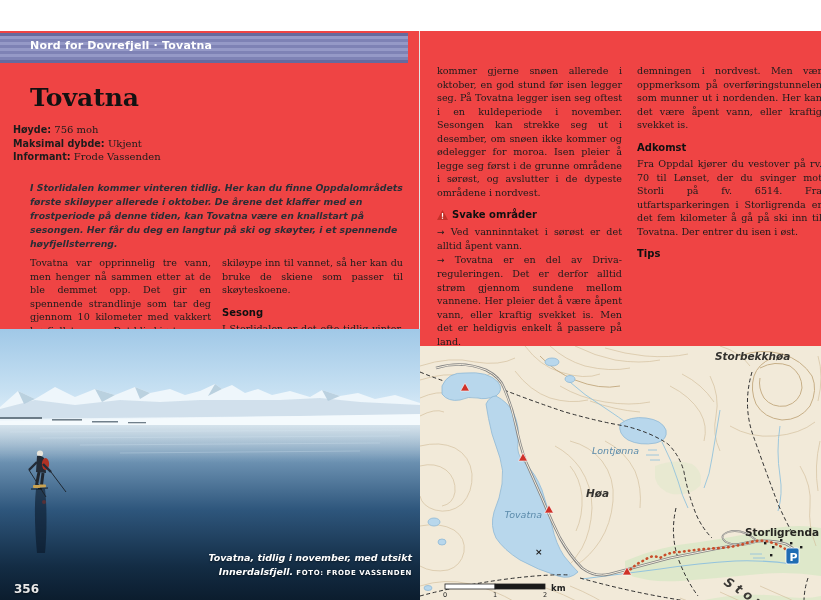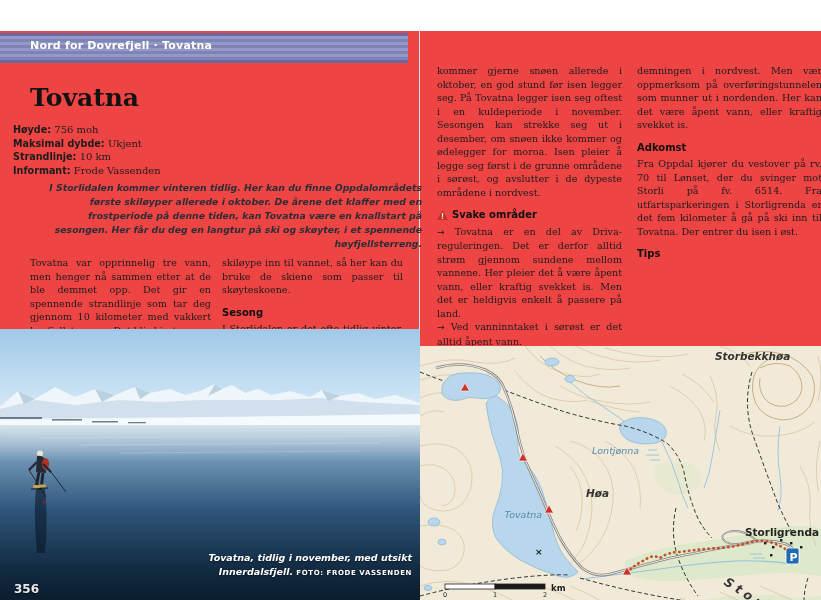--- a/index.html
+++ b/index.html
@@ -8,23 +8,23 @@
   
   .topbar{position:absolute;left:0;top:2px;width:408px;height:24px;
     background:repeating-linear-gradient(180deg,#9599c7 0 3px,#7e82b5 3px 6px);
     border-top:3px solid #666a9e;border-bottom:3px solid #666a9e;}
   .topbar span{position:absolute;left:30px;top:3px;color:#fff;
     font-family:"DejaVu Sans",sans-serif;font-weight:bold;font-size:11px;letter-spacing:.2px;}
   
   .title{position:absolute;left:30px;top:52px;font-size:25px;font-weight:bold;color:#121212;}
   .meta{position:absolute;left:13px;top:92px;font-size:10px;line-height:13.5px;color:#1c1c1c;}
   .meta b{font-family:"DejaVu Sans",sans-serif;font-size:9.6px;}
-  .intro{position:absolute;left:44px;top:150px;width:378px;
+  .intro{position:absolute;left:30px;top:150px;width:378px;
     font-family:"DejaVu Sans",sans-serif;font-weight:bold;font-style:italic;
-    font-size:9.3px;line-height:14px;color:#2a2e36;text-align:right;}
+    font-size:9.3px;line-height:14px;color:#2a2e36;}
   .col{position:absolute;font-size:9.6px;line-height:13.5px;color:#1c1c1c;text-align:justify;}
   .col p{margin:0;}
   .subhead{font-family:"DejaVu Sans",sans-serif;font-weight:bold;font-size:10px;
     margin:9px 0 3px;text-align:right;color:#101010;display:flex;align-items:center;gap:4px;}
   .arrow{font-family:"DejaVu Sans",sans-serif;font-size:9px;}
   .gutter{position:absolute;left:419px;top:0;width:1px;height:315px;background:#e4e4e2;}
   
   .photo{position:absolute;left:0;top:298px;width:420px;height:285px;overflow:hidden;}
   .caption{position:absolute;right:8px;bottom:34px;text-align:right;color:#fff;
     font-family:"DejaVu Sans",sans-serif;font-weight:bold;font-style:italic;
@@ -53,21 +53,20 @@
   <div class="topbar">
     <span>Nord for Dovrefjell · Tovatna</span>
   </div>
   <div class="gutter"></div>
 
   <div class="title">Tovatna</div>
 
   <div class="meta">
     <div><b>Høyde:</b> <span>756 moh</span></div>
     <div><b>Maksimal dybde:</b> <span>Ukjent</span></div>
-    <div><b>Strandlinje:</b> <span>10 km</span></div>
     <div><b>Informant:</b> <span>Frode Vassenden</span></div>
   </div>
 
   <div class="intro">I Storlidalen kommer vinteren tidlig. Her kan du finne Oppdalområdets første skiløyper allerede i oktober. De årene det klaffer med en frostperiode på denne tiden, kan Tovatna være en knallstart på sesongen. Her får du deg en langtur på ski og skøyter, i et spennende høyfjellsterreng.</div>
 
   <div class="col" style="left:30px;top:225px;width:181px;">
     <p>Tovatna var opprinnelig tre vann, men henger nå sammen etter at de ble demmet opp. Det gir en spennende strandlinje som tar deg gjennom 10 kilometer med vakkert høyfjellsterreng. Det blir kjørt</p>
   </div>
   <div class="col" style="left:222px;top:225px;width:181px;">
     <p>skiløype inn til vannet, så her kan du bruke de skiene som passer til skøyteskoene.</p>
@@ -78,22 +77,22 @@
   <div class="col" style="left:437px;top:33px;width:185px;">
     <p>kommer gjerne snøen allerede i oktober, en god stund før isen legger seg. På Tovatna legger isen seg oftest i en kuldeperiode i november. Sesongen kan strekke seg ut i desember, om snøen ikke kommer og ødelegger for moroa. Isen pleier å legge seg først i de grunne områdene i sørøst, og avslutter i de dypeste områdene i nordvest.</p>
     <div class="subhead">
       <svg width="11" height="10" viewBox="0 0 11 10">
         <path d="M5.5 0 L11 10 L0 10 Z" fill="#c4312a"></path>
         <rect x="4.9" y="3" width="1.2" height="3.8" fill="#fff"></rect>
         <rect x="4.9" y="7.6" width="1.2" height="1.2" fill="#fff"></rect>
       </svg>
       <span>Svake områder</span>
     </div>
+    <p><span class="arrow">→</span> <span>Ved vanninntaket i sørøst er det alltid åpent vann.</span></p>
     <p><span class="arrow">→</span> <span>Tovatna er en del av Driva-reguleringen. Det er derfor alltid strøm gjennom sundene mellom vannene. Her pleier det å være åpent vann, eller kraftig svekket is. Men det er heldigvis enkelt å passere på land.</span></p>
-    <p><span class="arrow">→</span> <span>Ved vanninntaket i sørøst er det alltid åpent vann.</span></p>
     <p><span class="arrow">→</span> <span>Isen pleier ikke å være svekket ved</span></p>
   </div>
 
   <div class="col" style="left:637px;top:33px;width:185px;">
     <p>demningen i nordvest. Men vær oppmerksom på overføringstunnelen som munner ut i nordenden. Her kan det være åpent vann, eller kraftig svekket is.</p>
     <div class="subhead">Adkomst</div>
     <p>Fra Oppdal kjører du vestover på rv. 70 til Lønset, der du svinger mot Storli på fv. 6514. Fra utfartsparkeringen i Storligrenda er det fem kilometer å gå på ski inn til Tovatna. Der entrer du isen i øst.</p>
     <div class="subhead">Tips</div>
   </div>
 

